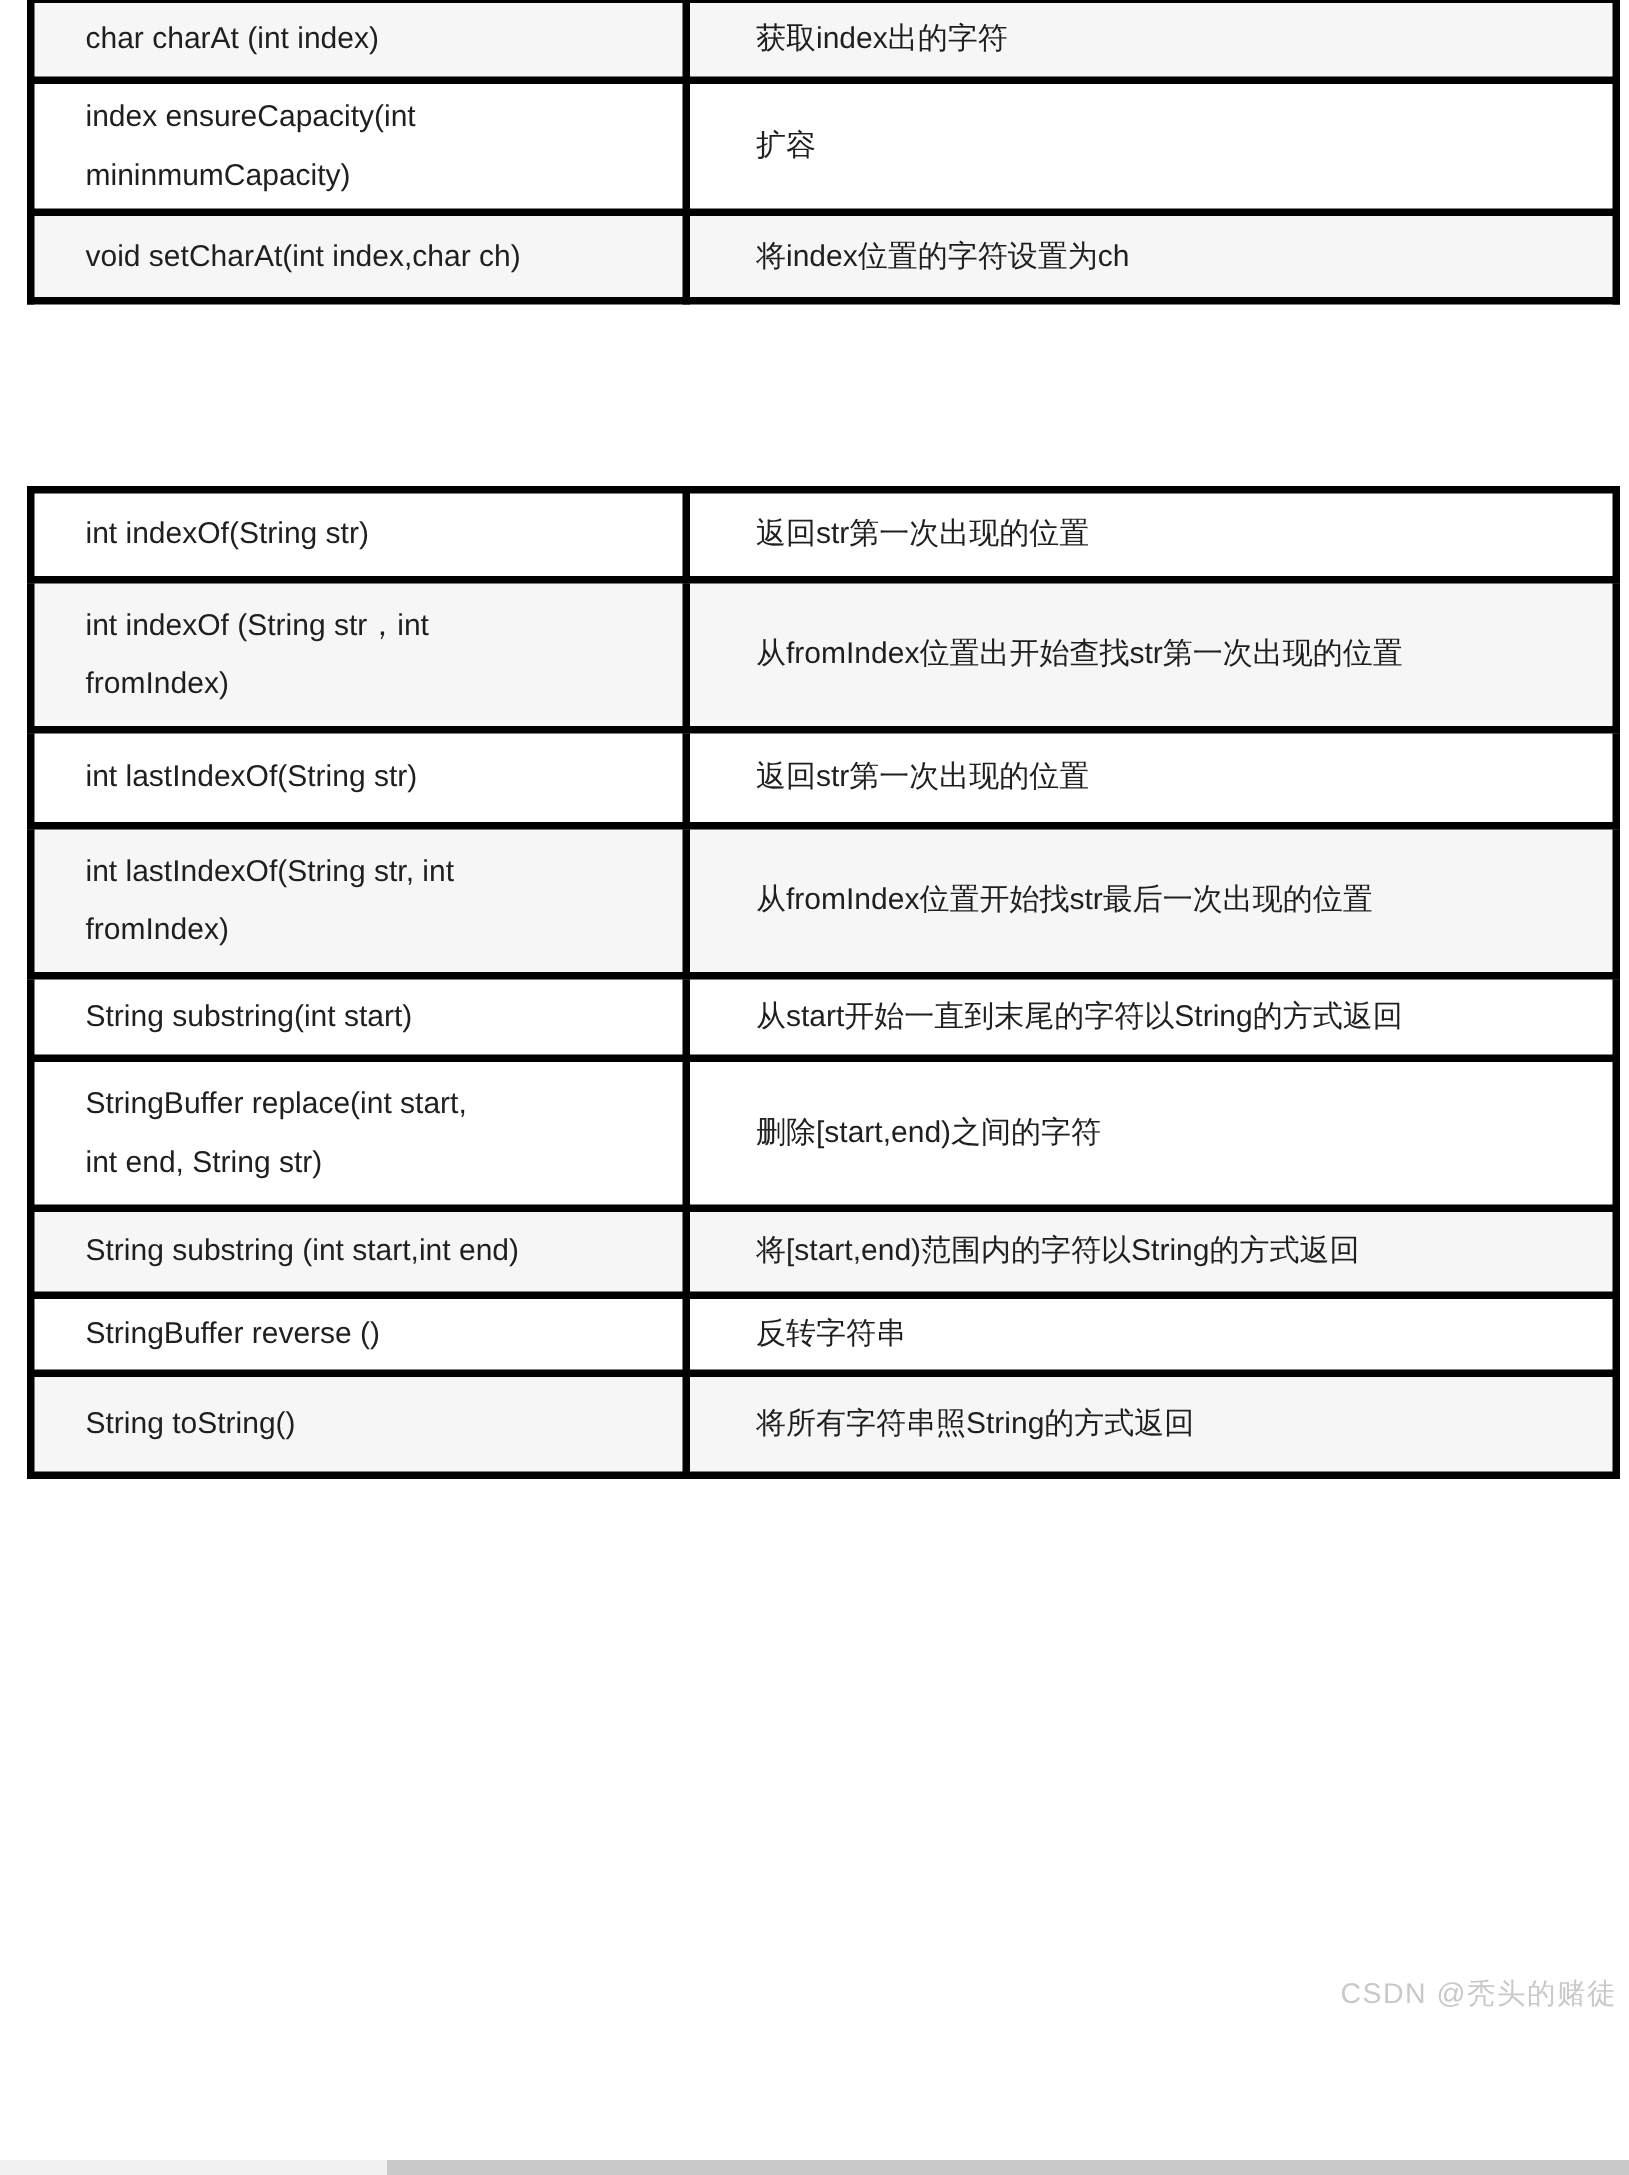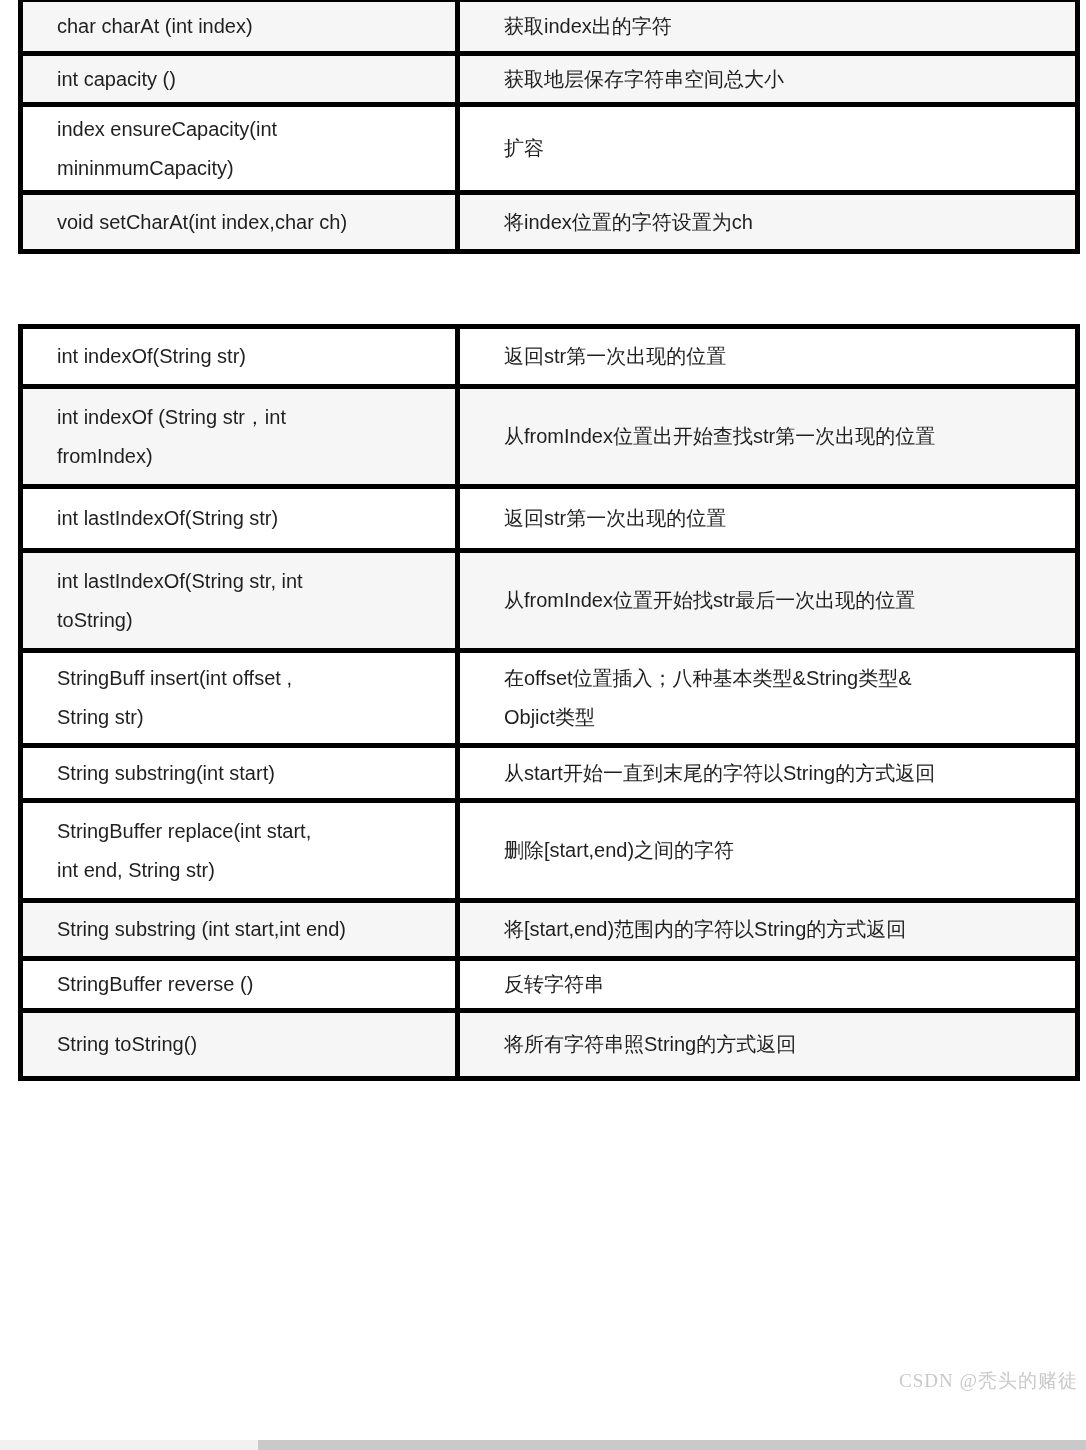--- a/index.html
+++ b/index.html
@@ -29,25 +29,24 @@
     vertical-align: middle;
     line-height: 1.95;
   }
   td.m { width: 437px; padding-left: 34px; }
   td.d { padding-left: 44px; }
   tr.shade td { background: #f6f6f6; margin-top: 16px; }
   tr.plain td { background: #ffffff; }
   .watermark {
     position: absolute;
     right: 8px;
-    top: 1368px;
+    top: 1316px;
     font-size: 19px;
     color: #c9c9c9;
     letter-spacing: 1px;
-    font-family: Liberation Serif, serif;
   }
   .hscrollbar {
     position: absolute;
     left: 0;
     top: 1440px;
     width: 1086px;
     height: 10px;
     background: #f1f1f1;
   }
   .hscrollbar .thumb {
@@ -62,24 +61,20 @@
 </head>
 <body>
 
 <div class="page">
 
   <table class="methods" id="tbl1">
     <tbody>
       <tr class="shade">
         <td class="m" style="height:54px">char charAt (int index)</td>
         <td class="d">获取index出的字符</td>
-      </tr>
-      <tr class="shade">
-        <td class="m" style="height:51px">int capacity ()</td>
-        <td class="d">获取地层保存字符串空间总大小</td>
       </tr>
       <tr class="plain">
         <td class="m" style="height:88px">index ensureCapacity(int
 mininmumCapacity)</td>
         <td class="d">扩容</td>
       </tr>
       <tr class="shade">
         <td class="m" style="height:59px">void setCharAt(int index,char ch)</td>
         <td class="d">将index位置的字符设置为ch</td>
       </tr>
@@ -96,28 +91,22 @@
         <td class="m" style="height:100px">int indexOf (String str，int
 fromIndex)</td>
         <td class="d">从fromIndex位置出开始查找str第一次出现的位置</td>
       </tr>
       <tr class="plain">
         <td class="m" style="height:64px">int lastIndexOf(String str)</td>
         <td class="d">返回str第一次出现的位置</td>
       </tr>
       <tr class="shade">
         <td class="m" style="height:100px">int lastIndexOf(String str, int
-toString)</td>
+fromIndex)</td>
         <td class="d">从fromIndex位置开始找str最后一次出现的位置</td>
-      </tr>
-      <tr class="plain">
-        <td class="m" style="height:95px">StringBuff insert(int offset ,
-String str)</td>
-        <td class="d">在offset位置插入；八种基本类型&amp;String类型&amp;
-Objict类型</td>
       </tr>
       <tr class="plain">
         <td class="m" style="height:55px">String substring(int start)</td>
         <td class="d">从start开始一直到末尾的字符以String的方式返回</td>
       </tr>
       <tr class="plain">
         <td class="m" style="height:100px">StringBuffer replace(int start,
 int end, String str)</td>
         <td class="d">删除[start,end)之间的字符</td>
       </tr>

